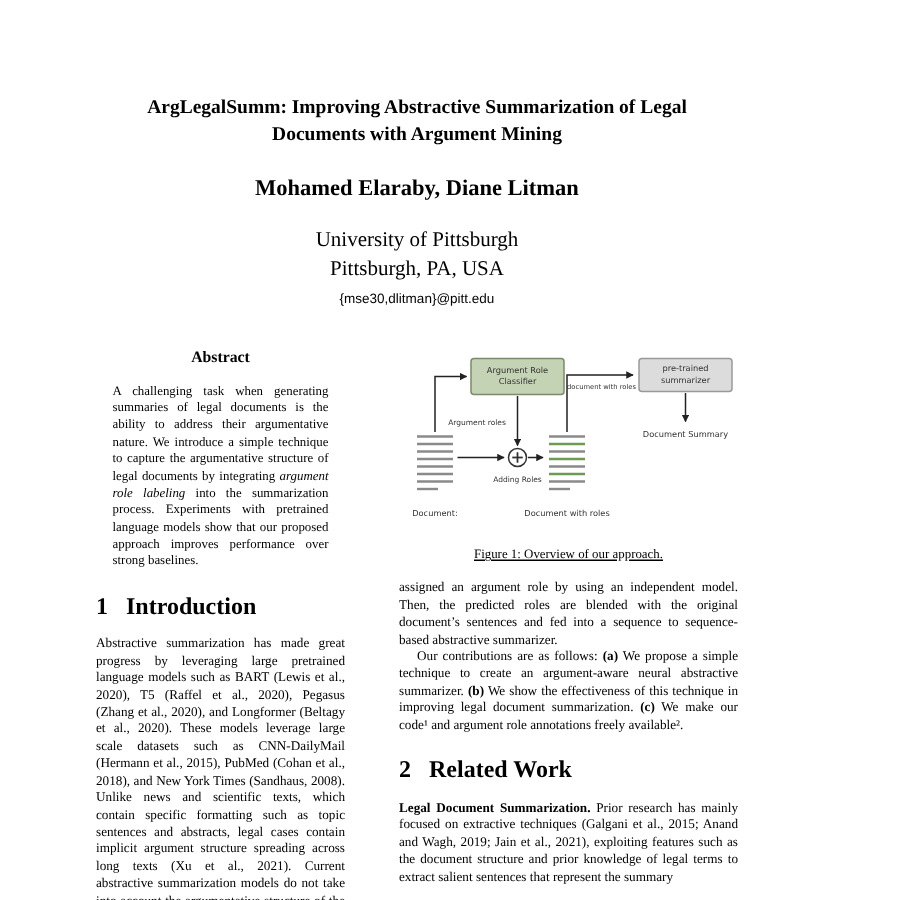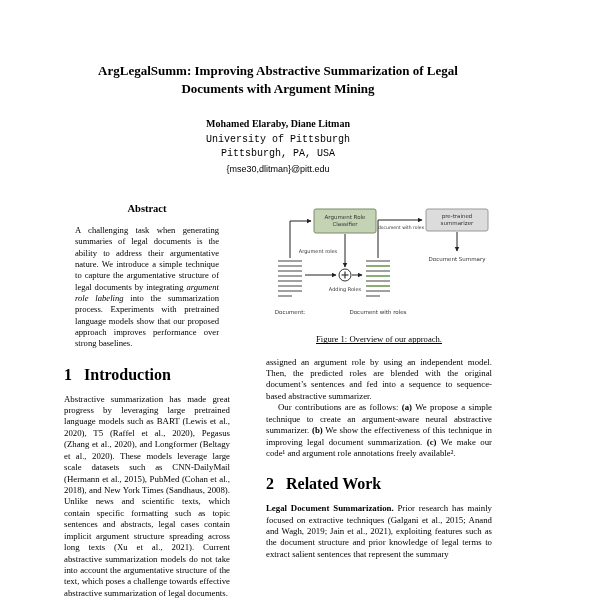--- a/index.html
+++ b/index.html
@@ -18,30 +18,29 @@
   }
   .title {
     font-size: 13px;
     font-weight: bold;
     text-align: center;
     line-height: 1.4;
     max-width: 400px;
     margin: 0 auto 20px auto;
   }
   .authors {
-    font-size: 10px;
+    font-size: 15px;
     font-weight: bold;
     text-align: center;
-    margin-bottom: 4px;
+    margin-bottom: 17px;
   }
   .affil {
-    font-size: 10px;
+    font-size: 14px;
     text-align: center;
     line-height: 1.35;
-    font-family: Liberation Mono, monospace;
   }
   .email {
     font-family: Liberation Sans, sans-serif;
     font-size: 9px;
     text-align: center;
     margin-top: 4px;
   }
   .columns {
     display: flex;
     gap: 36px;

